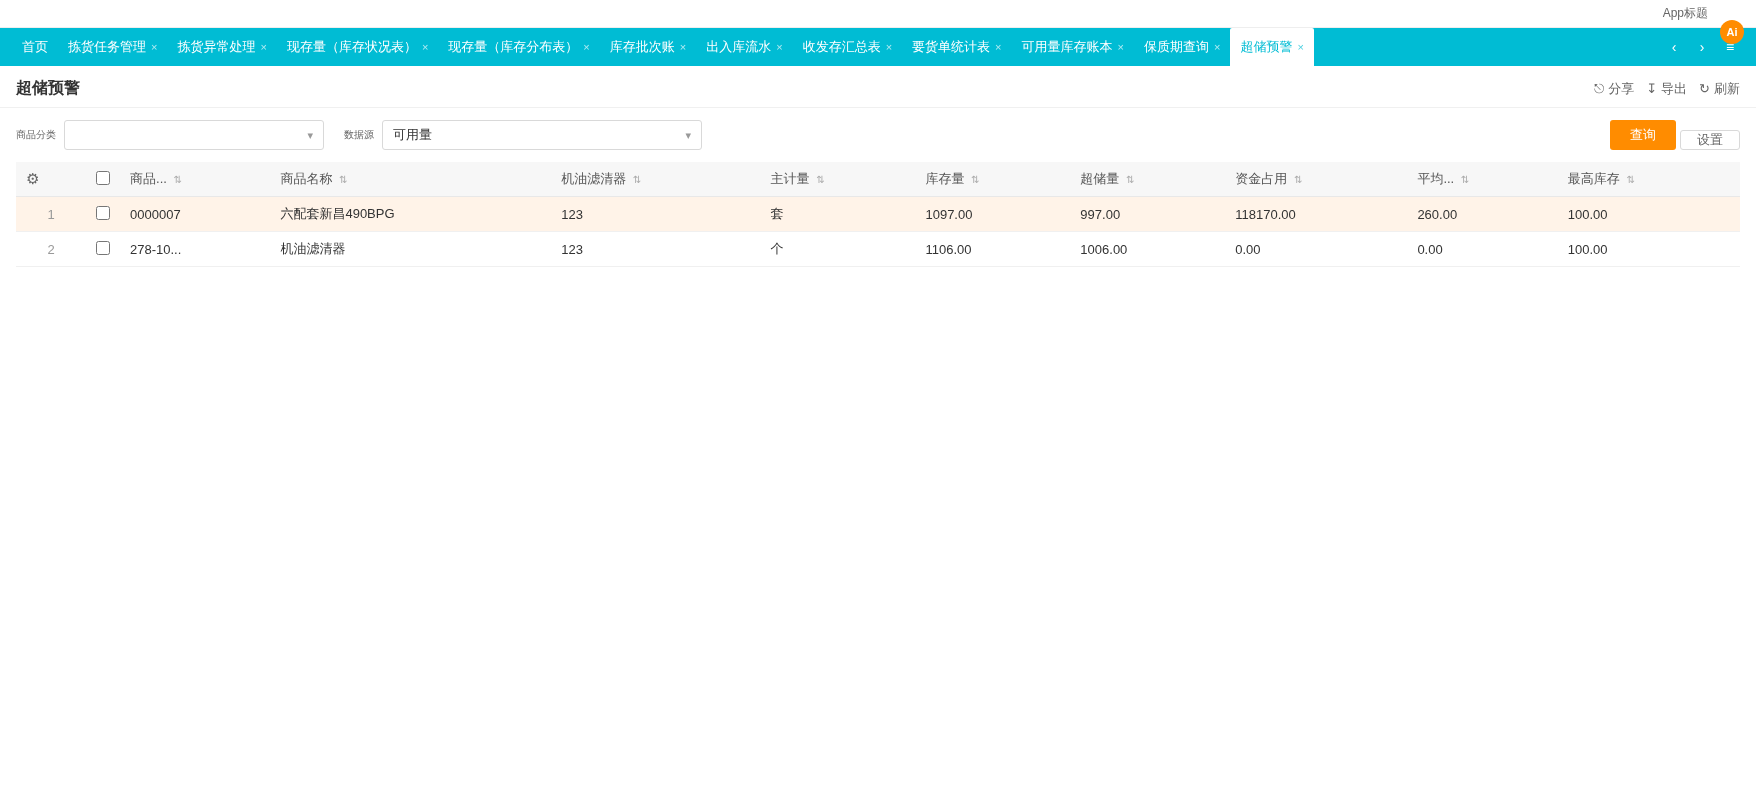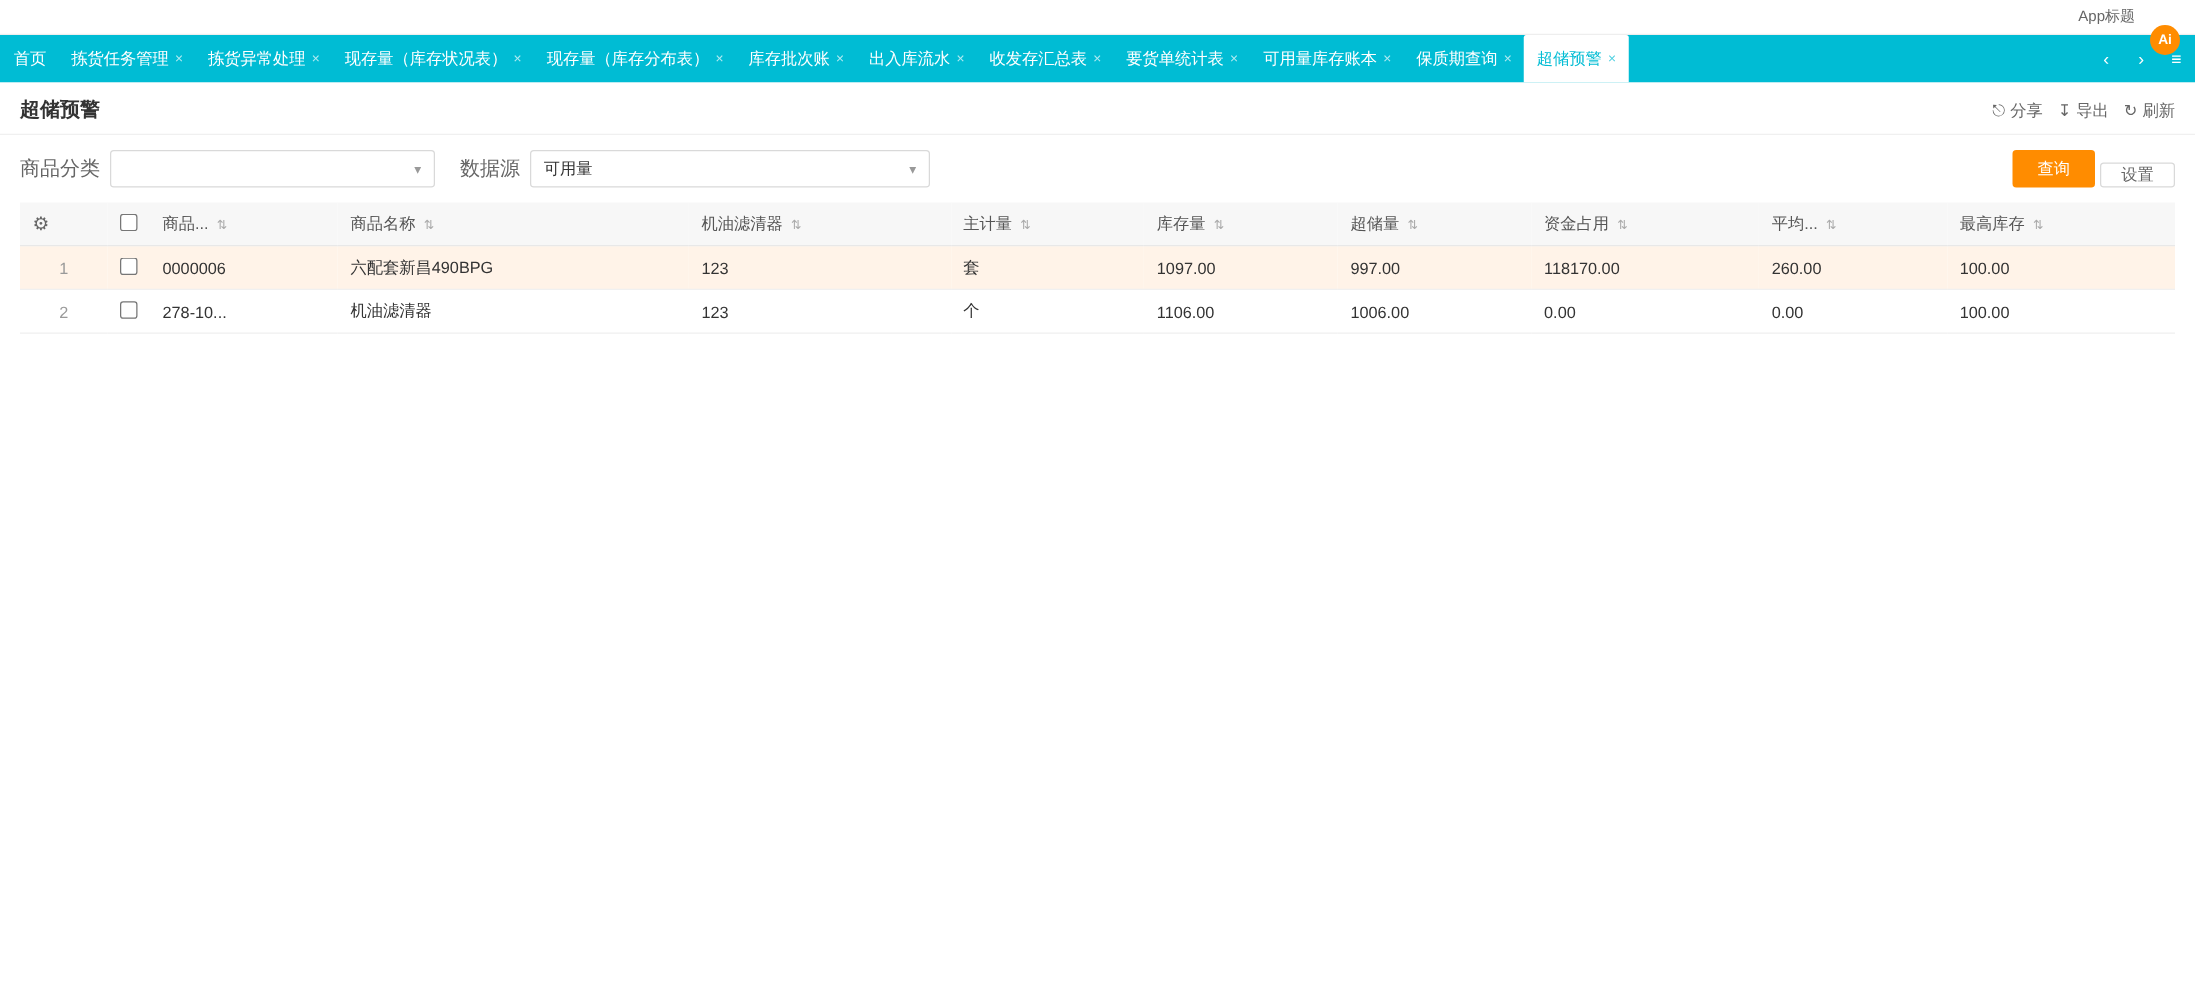--- a/index.html
+++ b/index.html
@@ -4,21 +4,21 @@
   <style>
     * { box-sizing: border-box; margin: 0; padding: 0; }
     body { font-family: 'Microsoft YaHei', Arial, sans-serif; font-size: 13px; background: #f5f5f5; color: #333; }
 
     
     .nav-bar {
       display: flex;
       align-items: center;
       background: #00bcd4;
       height: 38px;
-      padding: 0 1px;
+      padding: 0 12px;
       overflow: hidden;
       white-space: nowrap;
     }
     .nav-item {
       display: inline-flex;
       align-items: center;
       padding: 0 10px;
       height: 38px;
       color: #fff;
       font-size: 13px;
@@ -90,21 +90,21 @@
       gap: 20px;
       background: #fff;
     }
     .filter-group {
       display: flex;
       align-items: center;
       gap: 8px;
     }
     .filter-label {
       color: #666;
-      font-size: 16px;
+      font-size: 10px;
       white-space: nowrap;
     }
     .filter-select {
       display: flex;
       align-items: center;
       border: 1px solid #d9d9d9;
       border-radius: 3px;
       padding: 4px 10px;
       min-width: 200px;
       height: 30px;
@@ -345,21 +345,21 @@
             <span class="sort-icon">⇅</span>
           </th>
         </tr>
       </thead>
       <tbody id="table-body">
       <tr class="highlighted">
       <td class="row-num">1</td>
       <td class="checkbox-cell">
         <input type="checkbox" style="">
       </td>
-      <td>0000006</td>
+      <td>0000007</td>
       <td>六配套新昌490BPG</td>
       <td>123</td>
       <td>套</td>
       <td>1097.00</td>
       <td>997.00</td>
       <td>118170.00</td>
       <td>260.00</td>
       <td>100.00</td>
     </tr>
           <tr>

